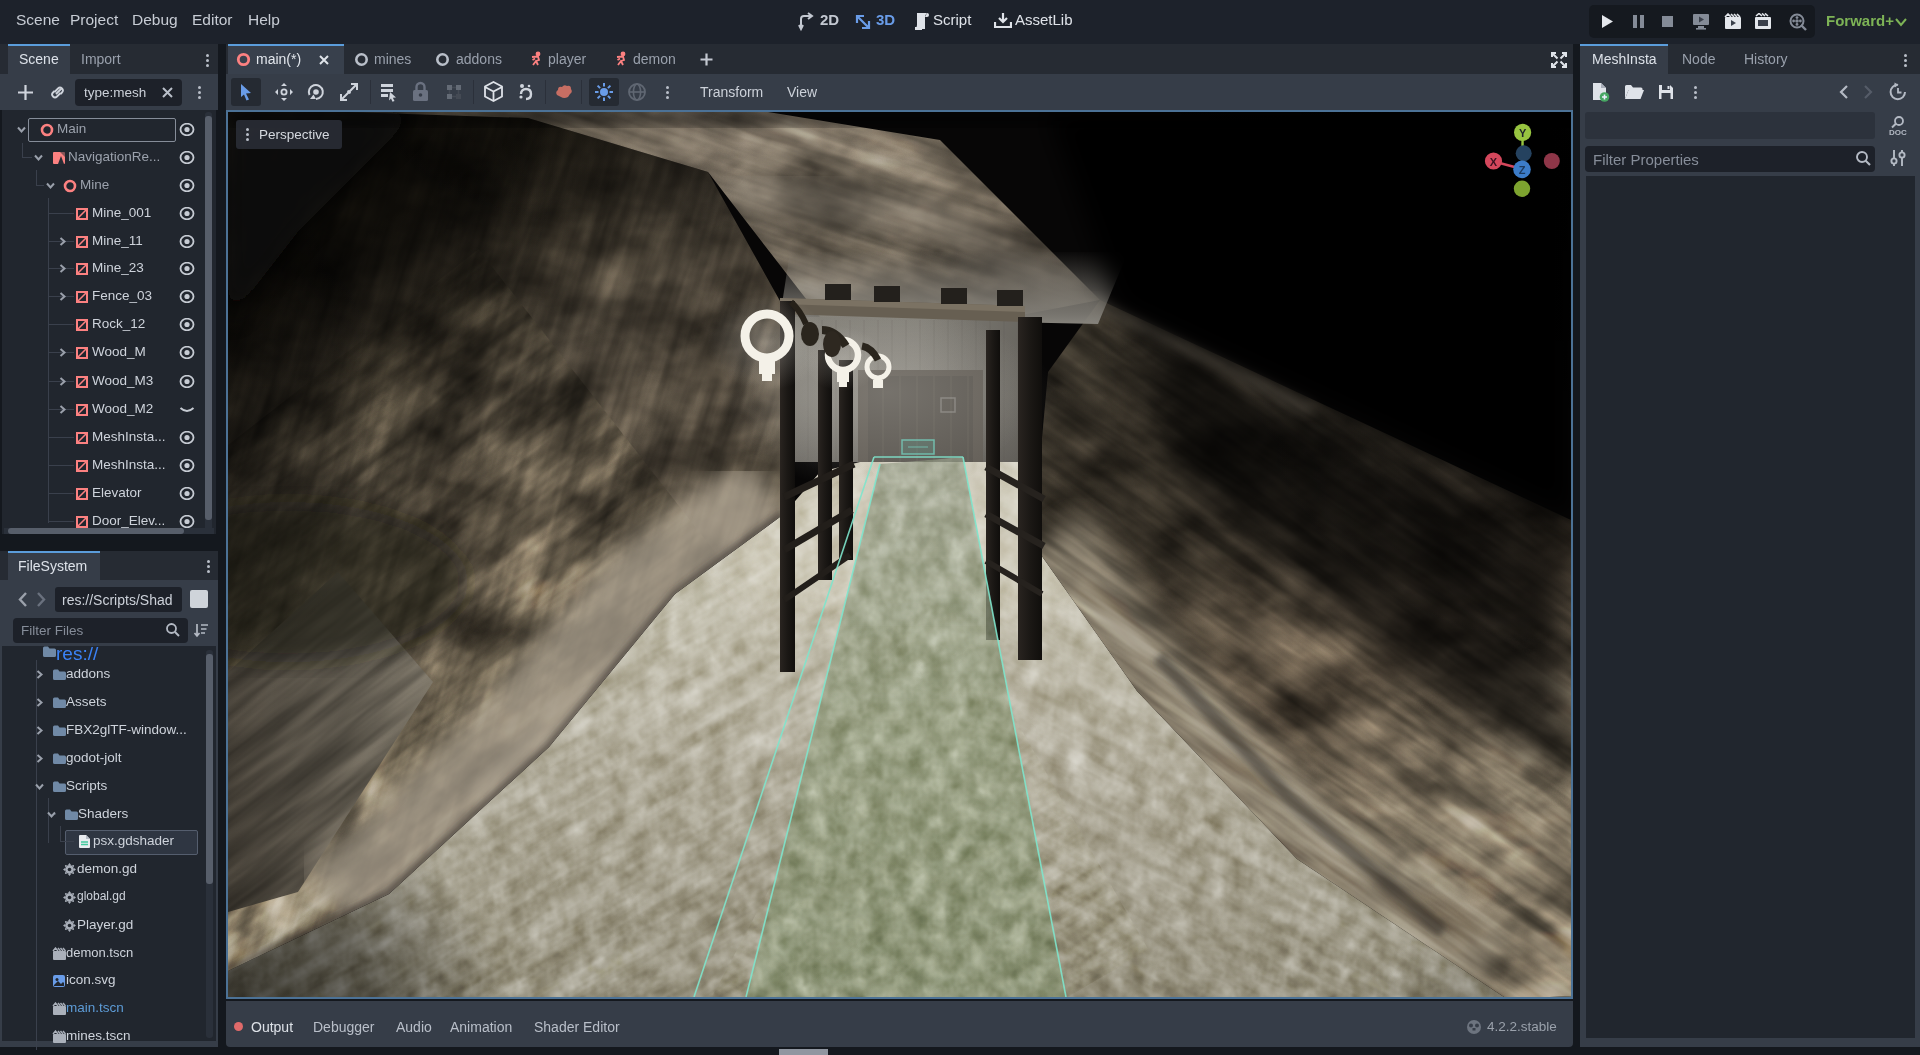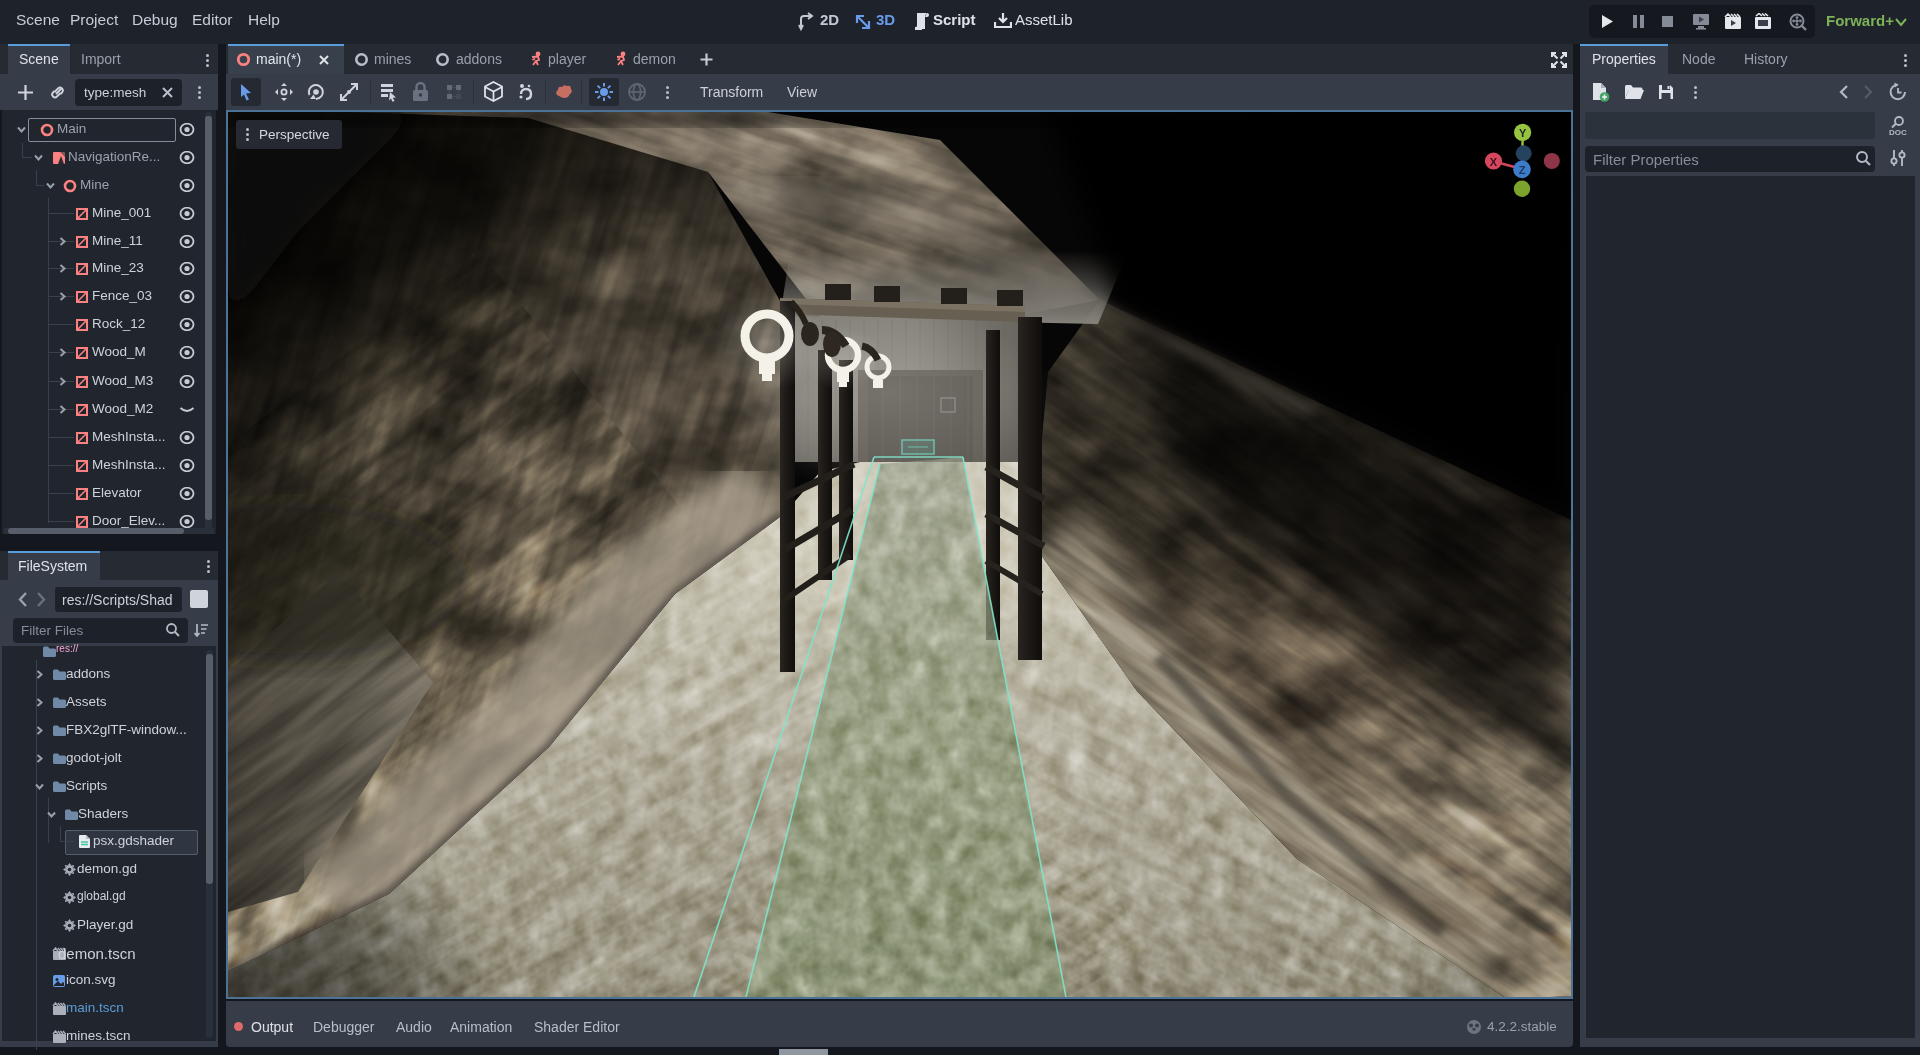--- a/index.html
+++ b/index.html
@@ -32,21 +32,21 @@
 <span class="txt" style="left:820px;top:11px;font-size:15px;font-weight:bold;color:#c3c8d1">2D</span>
 <svg class="a" style="left:853px;top:12px" width="20" height="20">
       <path d="M5 5 L15 15 M4 11 V4 H11 M16 9 V16 H9" stroke="#699ce8" stroke-width="2.2" fill="none"></path>
     </svg>
 <span class="txt" style="left:876px;top:11px;font-size:15px;font-weight:bold;color:#699ce8">3D</span>
 <svg class="a" style="left:911px;top:11px" width="20" height="21">
       <path d="M6 2 H16 Q14 4 14 6 V18 H4 Q6 17 6 14 Z" fill="#dfe3e9"></path>
       <path d="M16 2 Q18 2 18 4 Q18 6 16 6 H14" fill="#dfe3e9"></path>
       <rect x="4" y="16" width="7" height="3" fill="#dfe3e9"></rect>
     </svg>
-<span class="txt" style="left:933px;top:11px;font-size:15px;font-weight:bold;color:#dfe3e9">Script</span>
+<span class="txt" style="left:933px;top:11px;font-size:15px;font-weight:normal;color:#dfe3e9">Script</span>
 <svg class="a" style="left:994px;top:12px" width="18" height="19">
       <path d="M9 1 V9 M5 6 L9 10 L13 6" stroke="#dfe3e9" stroke-width="2.2" fill="none"></path>
       <path d="M1 10 V15 H17 V10" stroke="#dfe3e9" stroke-width="2.2" fill="none"></path>
     </svg>
 <span class="txt" style="left:1015px;top:11px;font-size:15px;font-weight:normal;color:#dfe3e9">AssetLib</span>
 </div>
 
 <div class="a" style="left:1589px;top:5px;width:226px;height:33px;background:#15191f;border-radius:5px"></div>
 <div id="playicons">
 <svg class="a" style="left:1599px;top:13px" width="16" height="17">
@@ -336,21 +336,21 @@
 <div id="fstree">
       <div class="a" style="left:65px;top:830px;width:133px;height:25px;background:#2f3642;border:1px solid #555e6e;border-radius:2px"></div>
 <div class="a" style="left:36px;top:660px;width:1px;height:390px;background:#3a404c"></div>
 <div class="a" style="left:48px;top:798px;width:1px;height:45px;background:#3a404c"></div>
 <div class="a" style="left:48px;top:814px;width:8px;height:1px;background:#3a404c"></div>
 <div class="a" style="left:60px;top:826px;width:1px;height:16px;background:#3a404c"></div>
 <div class="a" style="left:60px;top:841px;width:14px;height:1px;background:#3a404c"></div>
 <svg class="a" style="left:42px;top:645px" width="15" height="13">
         <path d="M1 3 Q1 1.5 2.5 1.5 H6 L7.5 3.5 H12.5 Q14 3.5 14 5 V10.5 Q14 12 12.5 12 H2.5 Q1 12 1 10.5 Z" fill="#7089a6"></path>
       </svg>
-<span class="txt" style="left:56px;top:643px;font-size:10px;color:#f9a8d4">res://</span>
+<span class="txt" style="left:56px;top:643px;font-size:19px;color:#3b82f6">res://</span>
 <svg class="a" style="left:34px;top:669px" width="11" height="11">
         <path d="M3.5 2 L7.5 5.5 L3.5 9" stroke="#9aa0ab" stroke-width="2" fill="none"></path>
       </svg>
 <svg class="a" style="left:52px;top:668px" width="15" height="13">
         <path d="M1 3 Q1 1.5 2.5 1.5 H6 L7.5 3.5 H12.5 Q14 3.5 14 5 V10.5 Q14 12 12.5 12 H2.5 Q1 12 1 10.5 Z" fill="#7089a6"></path>
       </svg>
 <span class="txt" style="left:66px;top:666px;font-size:13.5px;color:#ced3db">addons</span>
 <svg class="a" style="left:34px;top:697px" width="11" height="11">
         <path d="M3.5 2 L7.5 5.5 L3.5 9" stroke="#9aa0ab" stroke-width="2" fill="none"></path>
       </svg>
@@ -407,21 +407,21 @@
 <svg class="a" style="left:62px;top:918px" width="15" height="15">
         <path d="M7.5 1 L9 3 H6 Z M7.5 14 L6 12 H9 Z M1 7.5 L3 6 V9 Z M14 7.5 L12 9 V6 Z M2.9 2.9 L5.4 3.4 L3.4 5.4 Z M12.1 12.1 L9.6 11.6 L11.6 9.6 Z M12.1 2.9 L11.6 5.4 L9.6 3.4 Z M2.9 12.1 L3.4 9.6 L5.4 11.6 Z" fill="#a8aeb8"></path>
         <circle cx="7.5" cy="7.5" r="4.4" fill="#a8aeb8"></circle>
         <circle cx="7.5" cy="7.5" r="1.8" fill="#21262e"></circle>
       </svg>
 <span class="txt" style="left:77px;top:917px;font-size:13.5px;color:#ced3db">Player.gd</span>
 <svg class="a" style="left:52px;top:947px" width="15" height="14">
         <rect x="1" y="4" width="13" height="9" rx="1" fill="#aab0ba"></rect>
         <path d="M1 4 L3.5 1 L6 4 M6 1 L8.5 4 M8.5 1 L11 4 M11 1 L13.5 4" stroke="#aab0ba" stroke-width="1.4" fill="none"></path>
       </svg>
-<span class="txt" style="left:58px;top:945px;font-size:15px;color:#ced3db">demon.tscn</span>
+<span class="txt" style="left:66px;top:945px;font-size:13px;color:#ced3db">demon.tscn</span>
 <svg class="a" style="left:52px;top:974px" width="14" height="14">
         <rect x="1" y="1" width="12" height="12" rx="2" fill="#699ce8"></rect>
         <circle cx="5" cy="5.5" r="1.5" fill="#21262e"></circle>
         <path d="M2 11 L6 7 L9 10 L11 8 L12 9 V12 H2 Z" fill="#21262e"></path>
       </svg>
 <span class="txt" style="left:66px;top:972px;font-size:13.5px;color:#ced3db">icon.svg</span>
 <svg class="a" style="left:52px;top:1002px" width="15" height="14">
         <rect x="1" y="4" width="13" height="9" rx="1" fill="#aab0ba"></rect>
         <path d="M1 4 L3.5 1 L6 4 M6 1 L8.5 4 M8.5 1 L11 4 M11 1 L13.5 4" stroke="#aab0ba" stroke-width="1.4" fill="none"></path>
       </svg>
@@ -872,21 +872,21 @@
       <circle cx="5" cy="6.5" r="2" fill="#363d48"></circle>
       <circle cx="11" cy="6.5" r="2" fill="#363d48"></circle>
       <rect x="6.5" y="9" width="3" height="2.5" fill="#363d48"></rect>
     </svg>
 <span class="txt" style="left:1487px;top:1019px;font-size:13.5px;color:#9aa1ab">4.2.2.stable</span>
 </div>
 
 <div id="rightdock">
 <div class="a" style="left:1580px;top:44px;width:340px;height:30px;background:#262b33"></div>
 <div class="tab" style="left:1580px;top:44px;width:88px;height:30px"></div>
-<span class="txt" style="left:1592px;top:51px;font-size:14px;color:#dde2e9">Properties</span>
+<span class="txt" style="left:1592px;top:51px;font-size:14px;color:#dde2e9">MeshInsta</span>
 <span class="txt" style="left:1682px;top:51px;font-size:14px;color:#99a0ac">Node</span>
 <span class="txt" style="left:1744px;top:51px;font-size:14px;color:#99a0ac">History</span>
 <div class="a dots3" style="left:1903px;top:52px;width:5px">
       <i></i>
       <i></i>
       <i></i>
     </div>
 <div class="a" style="left:1580px;top:74px;width:340px;height:973px;background:#363d48"></div>
 <svg class="a" style="left:1591px;top:81px" width="19" height="21">
       <path d="M2 2 H10 L15 7 V19 H2 Z" fill="#dfe3e9"></path>

